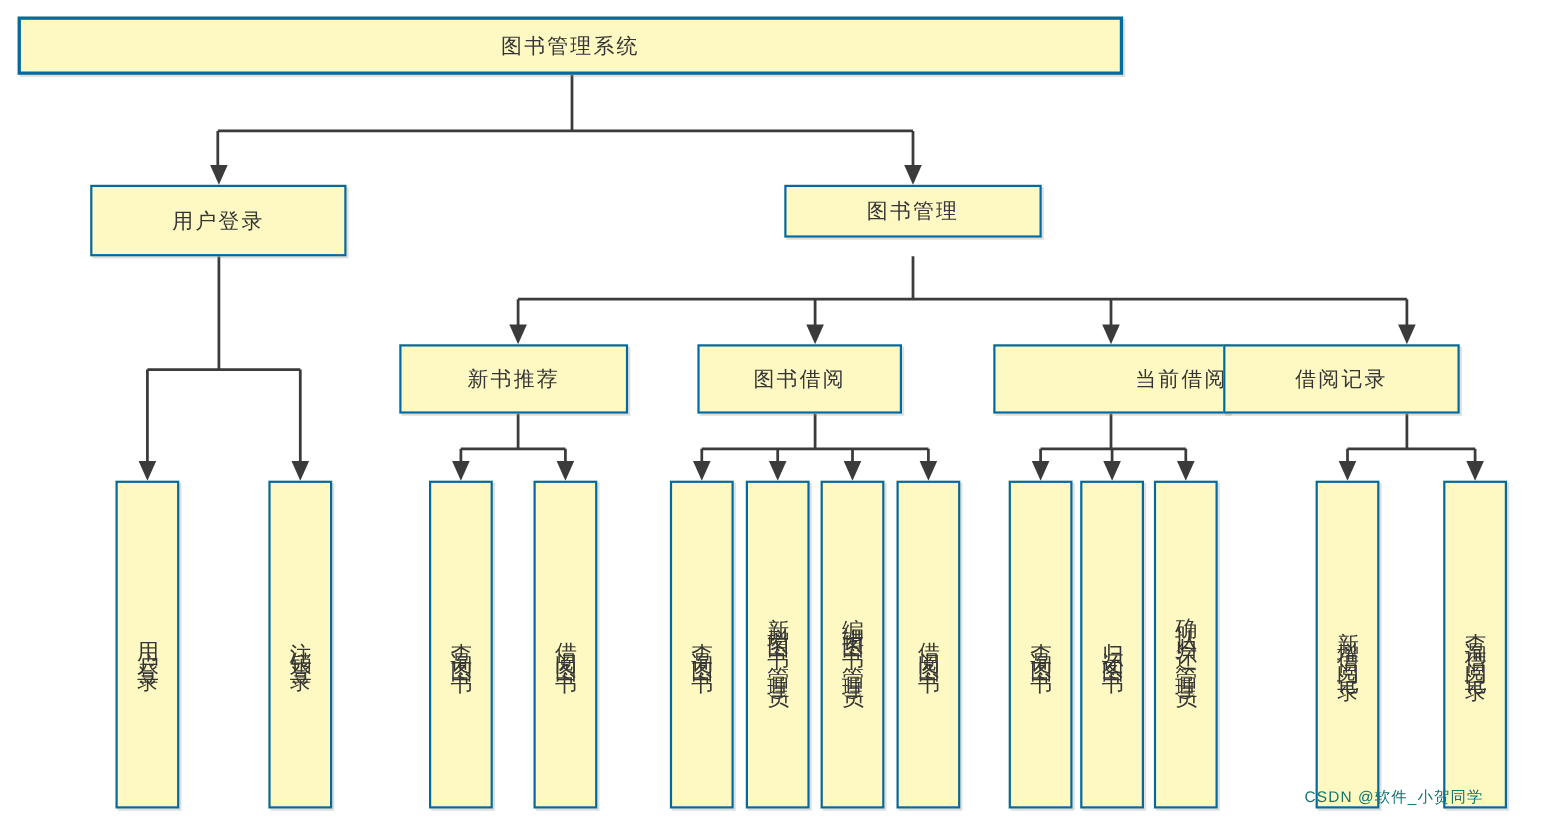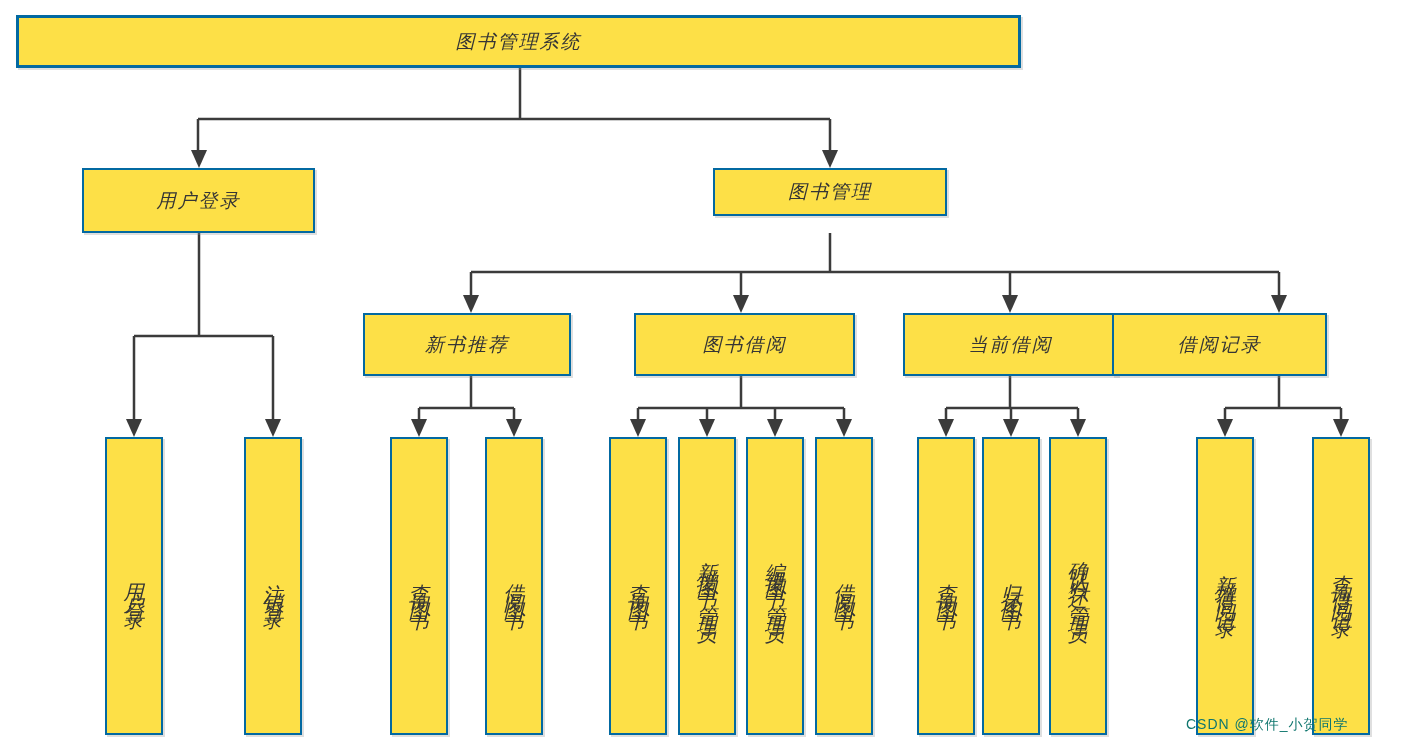--- a/index.html
+++ b/index.html
@@ -22,30 +22,29 @@
     stroke: #3b3b3b;
     stroke-width: 2.5;
   }
   svg.connectors polygon {
     fill: #3b3b3b;
     stroke: none;
   }
   .node {
     position: absolute;
     box-sizing: border-box;
-    background: #fde047;
+    background: #fef9c3;
     border: 2px solid #0369a1;
     box-shadow: 2px 2px 0 rgba(150,150,150,0.30);
     display: flex;
     align-items: center;
     justify-content: center;
     font-size: 19px;
     letter-spacing: 2px;
     z-index: 2;
-    font-style: italic;
   }
   .node.root-box {
     border-width: 3px;
     font-size: 19px;
   }
   .node.leaf .v-label {
     writing-mode: vertical-rl;
     text-orientation: mixed;
     font-size: 20px;
     letter-spacing: 9px;
@@ -111,24 +110,24 @@
   <div class="node" style="left:82px; top:168px; width:233px; height:65px;">
     <span>用户登录</span>
   </div>
   <div class="node" style="left:713px; top:168px; width:234px; height:48px;">
     <span>图书管理</span>
   </div>
 
   <div class="node" style="left:363px; top:313px; width:208px; height:63px;">
     <span>新书推荐</span>
   </div>
-  <div class="node" style="left:634px; top:313px; width:221px; height:63px;">
+  <div class="node" style="left:634px; top:313px; width:186px; height:63px;">
     <span>图书借阅</span>
   </div>
-  <div class="node" style="left:903px; top:313px; width:215px; height:63px;">
+  <div class="node" style="left:903px; top:313px; width:215px; height:63px;justify-content:flex-end;">
     <span>当前借阅</span>
   </div>
   <div class="node" style="left:1112px; top:313px; width:215px; height:63px;">
     <span>借阅记录</span>
   </div>
 
   <div class="node leaf" style="left:105px; top:437px; width:58px; height:298px;">
     <span class="v-label">用户登录</span>
   </div>
   <div class="node leaf" style="left:244px; top:437px; width:58px; height:298px;">

